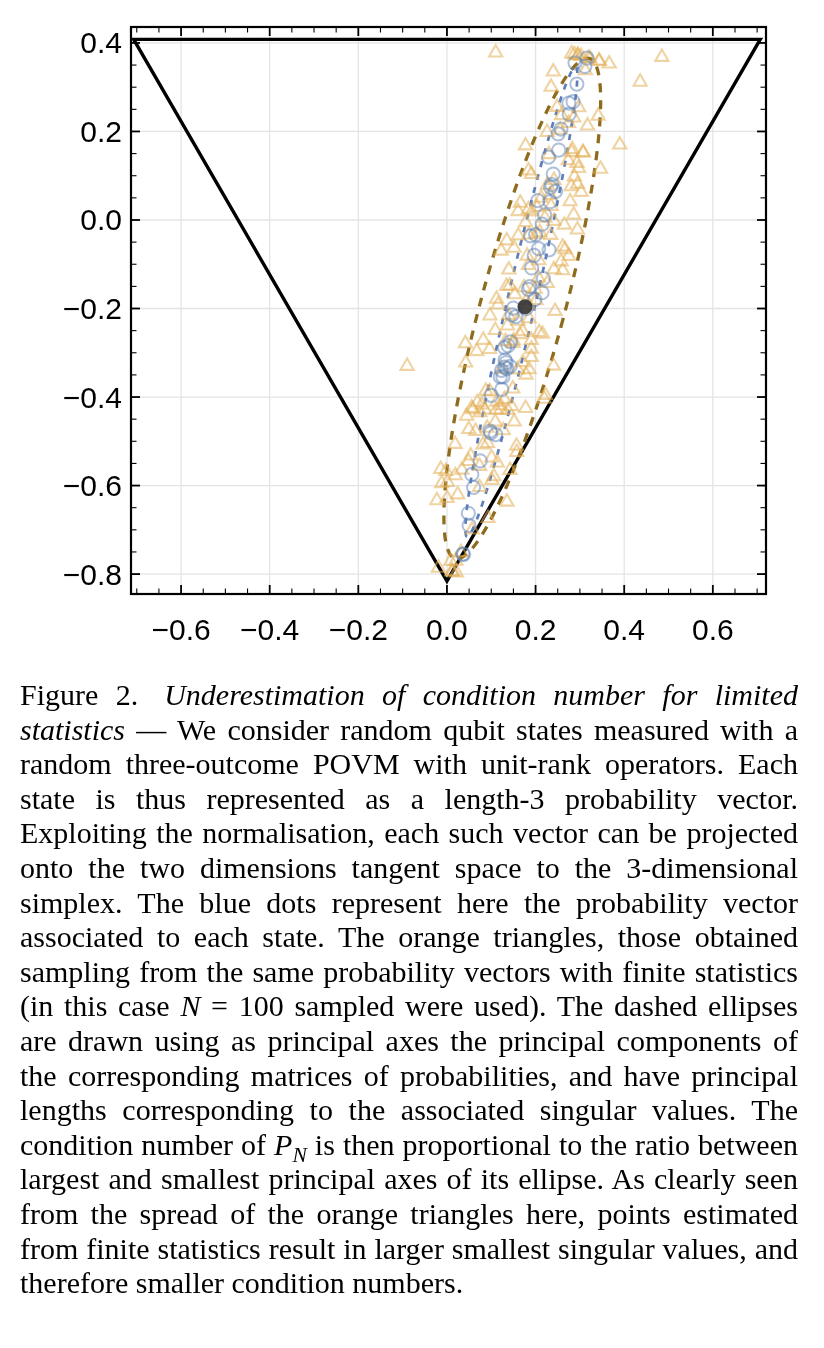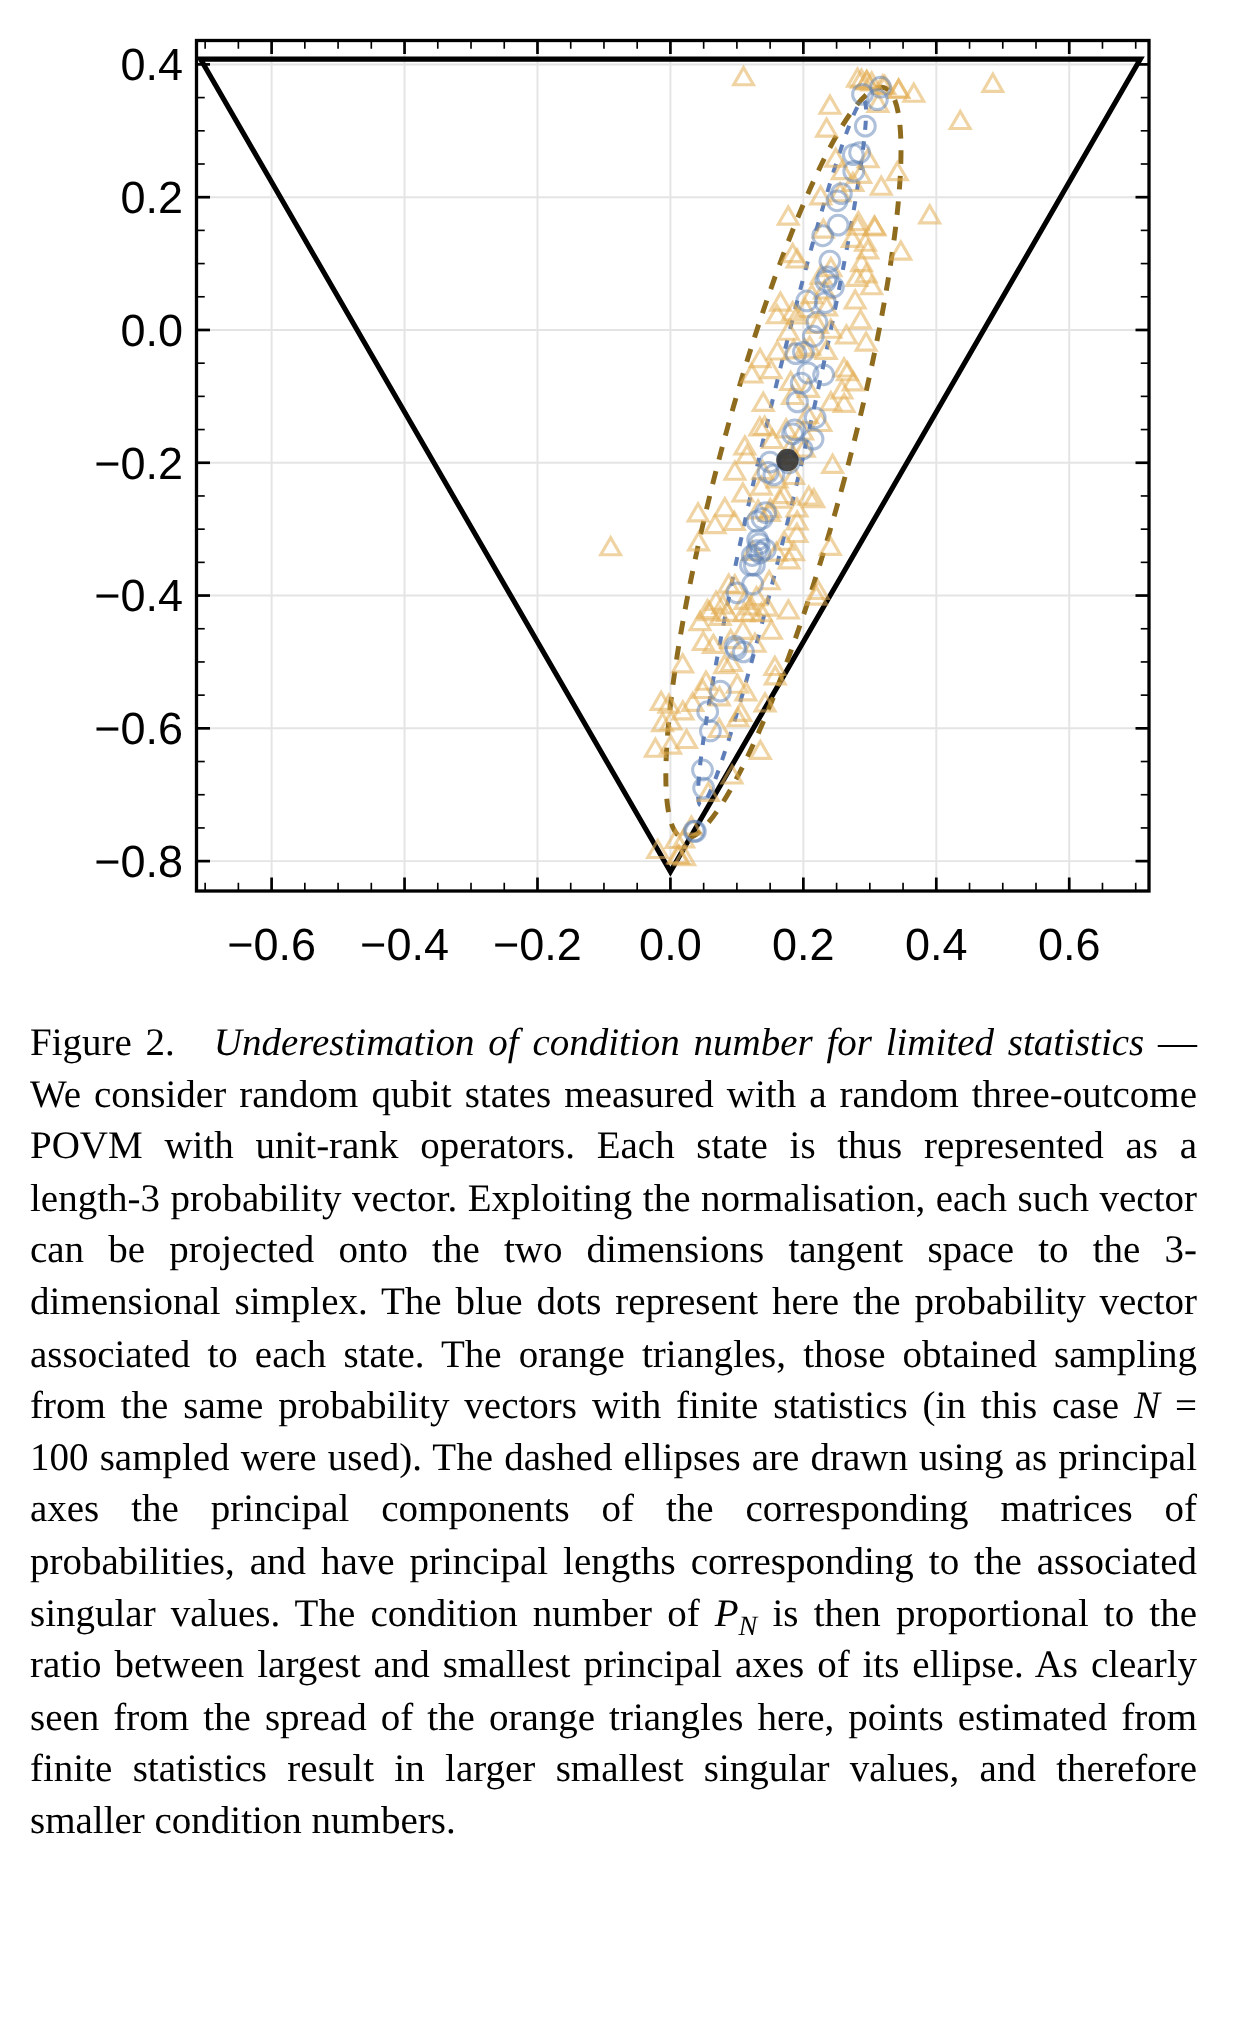--- a/index.html
+++ b/index.html
@@ -1,21 +1,21 @@
 <!DOCTYPE html>
 <html><head>
 <meta charset="utf-8">
 <style>
   html,body{margin:0;padding:0;background:#ffffff;}
   .page{width:824px;height:1348px;background:#ffffff;position:relative;overflow:hidden;
         font-family:"Liberation Serif", serif;color:#000;}
   .plot-wrap{width:824px;height:662px;position:relative;}
   .plot-wrap svg{display:block;}
   .caption{position:absolute;left:20px;top:678px;width:778px;
-           font-size:26px;line-height:34.6px;text-align:justify;color:#000;}
+           font-size:30px;line-height:34.6px;text-align:justify;color:#000;}
   .caption .figlabel{font-style:normal;}
   .caption .gap{display:inline-block;width:26px;}
   .caption i{font-family:"Liberation Serif", serif;}
   .caption sub{font-size:0.72em;line-height:0;}
 </style>
 </head>
 <body>
 
 <div class="page">
   <figure class="plot-wrap" style="margin:0;">

